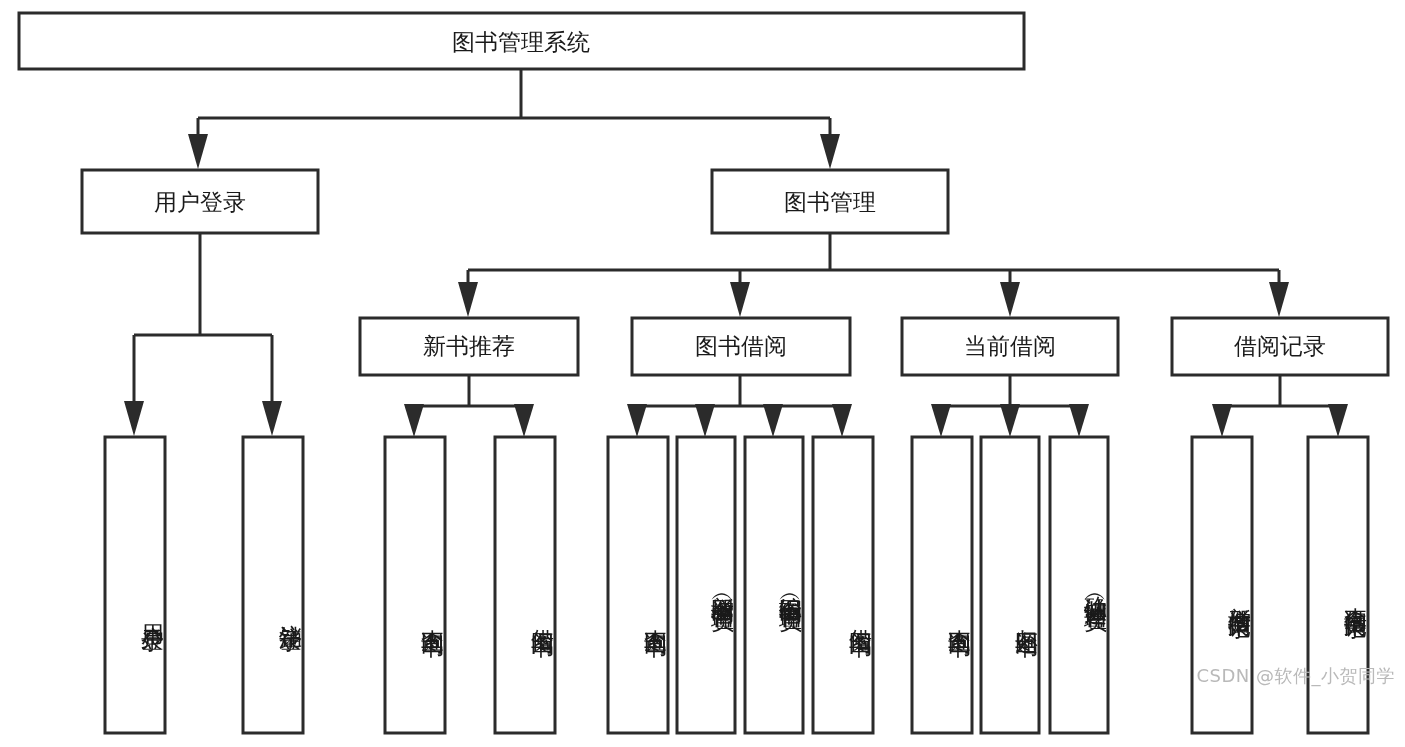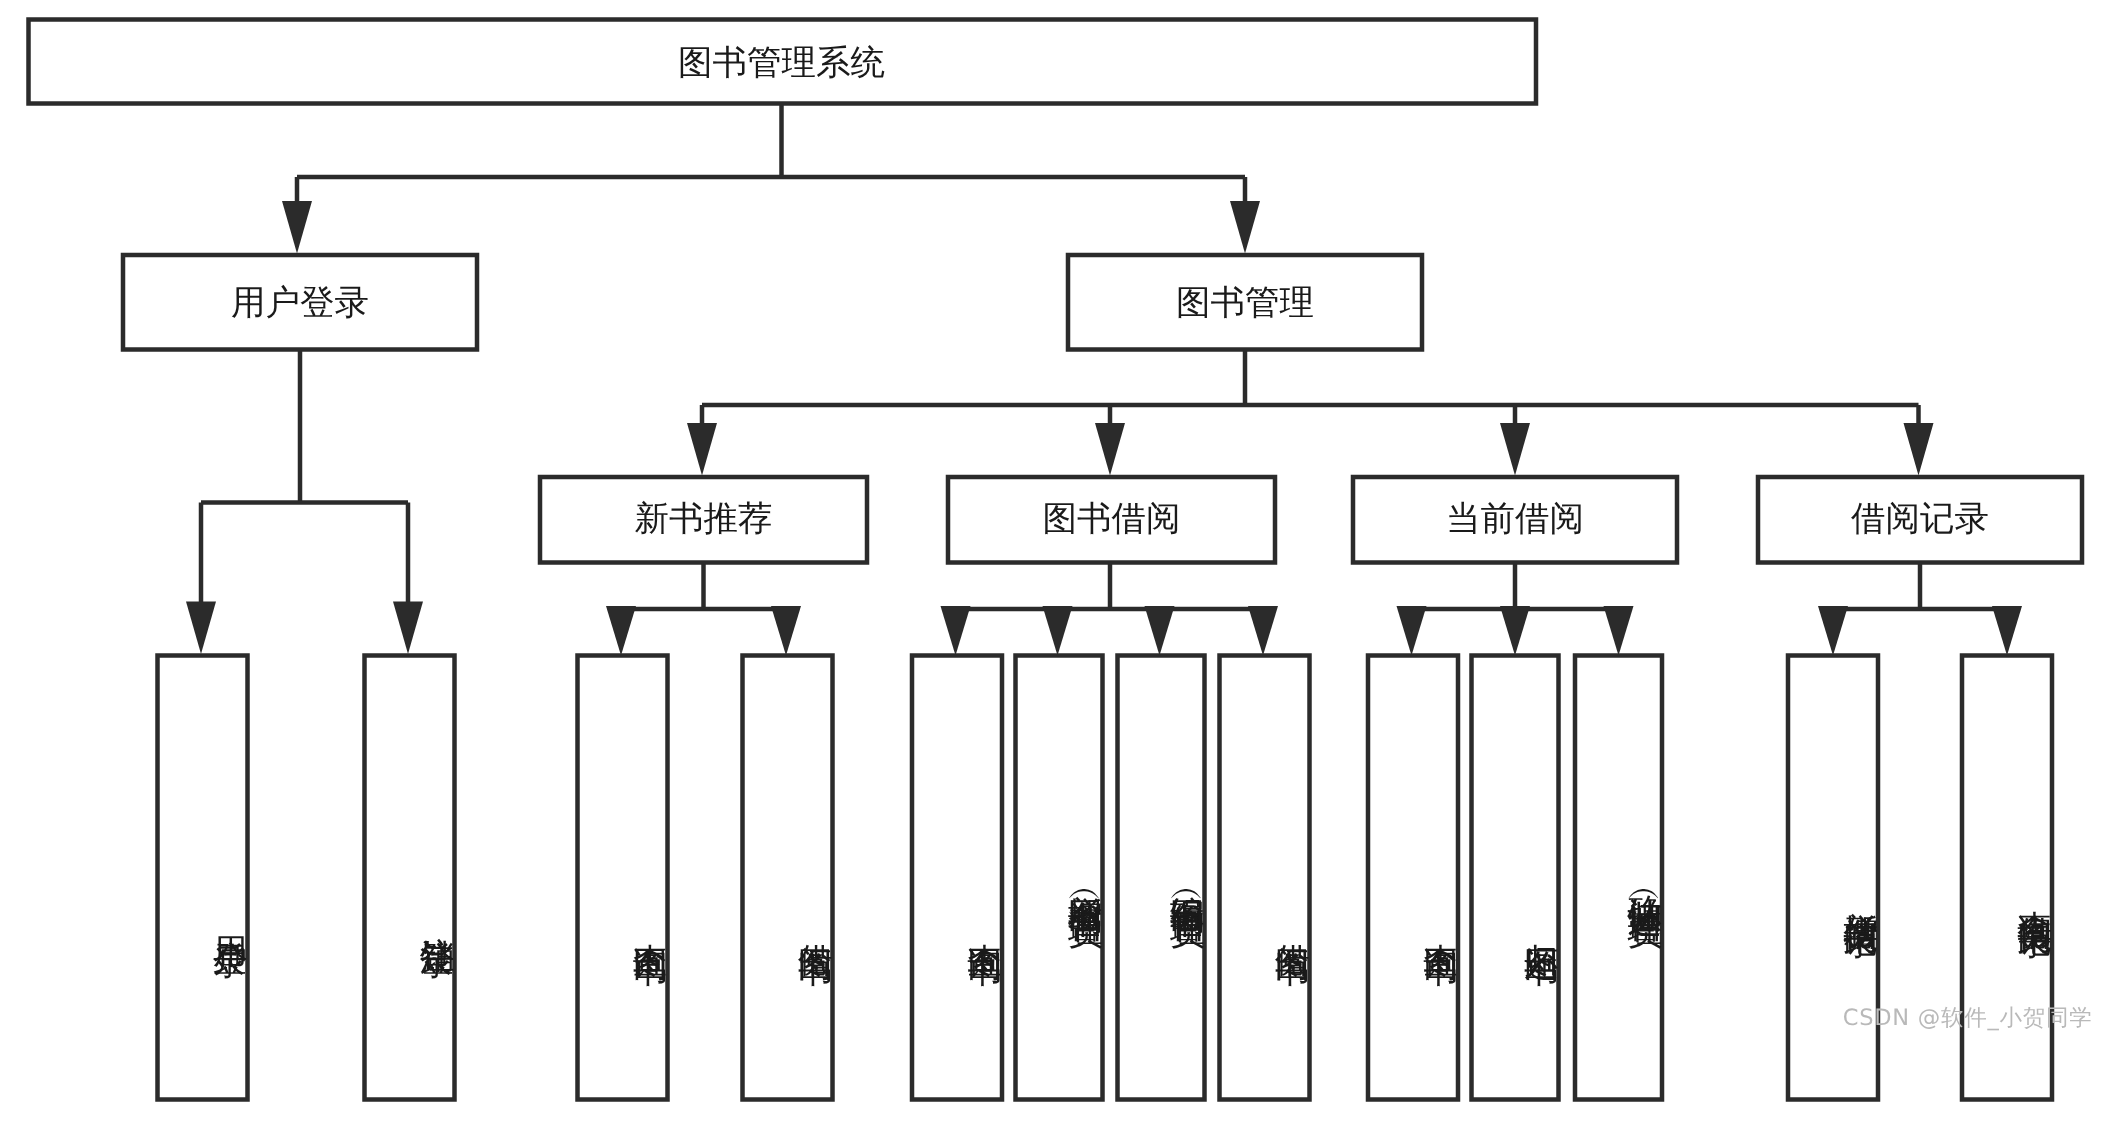--- a/index.html
+++ b/index.html
@@ -64,21 +64,21 @@
     color: #1a1a1a;
     letter-spacing: 2px;
     white-space: nowrap;
     pointer-events: none;
   }
   .watermark {
     position: absolute;
     right: 10px;
     bottom: 6px;
     font-family: "DejaVu Sans", "Liberation Sans", sans-serif;
-    font-size: 15px;
+    font-size: 18px;
     color: #b9b9b9;
     white-space: nowrap;
     letter-spacing: 0.5px;
   }
 </style>
 </head>
 <body>
 
 <div id="diagram-root">
 

